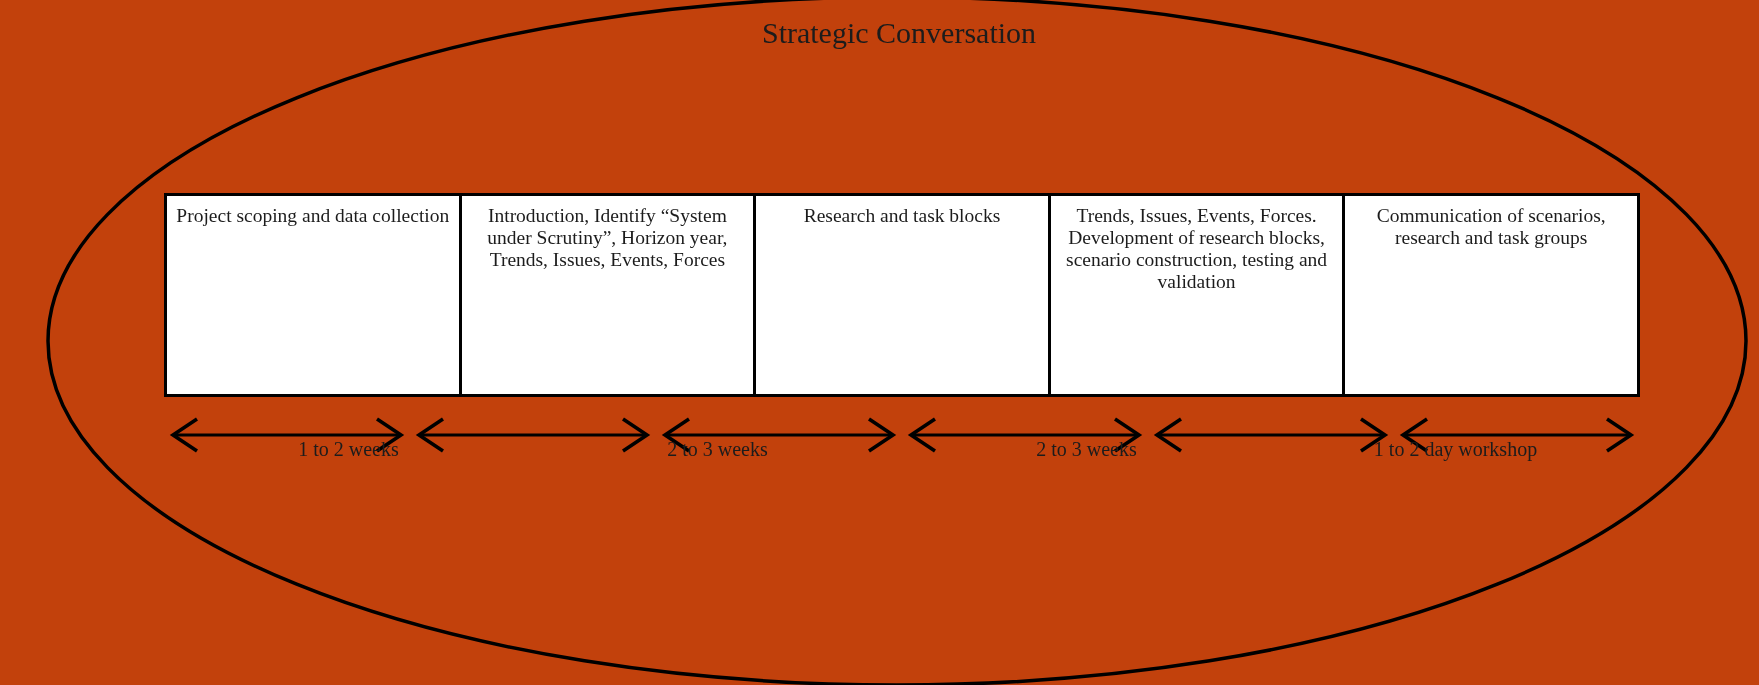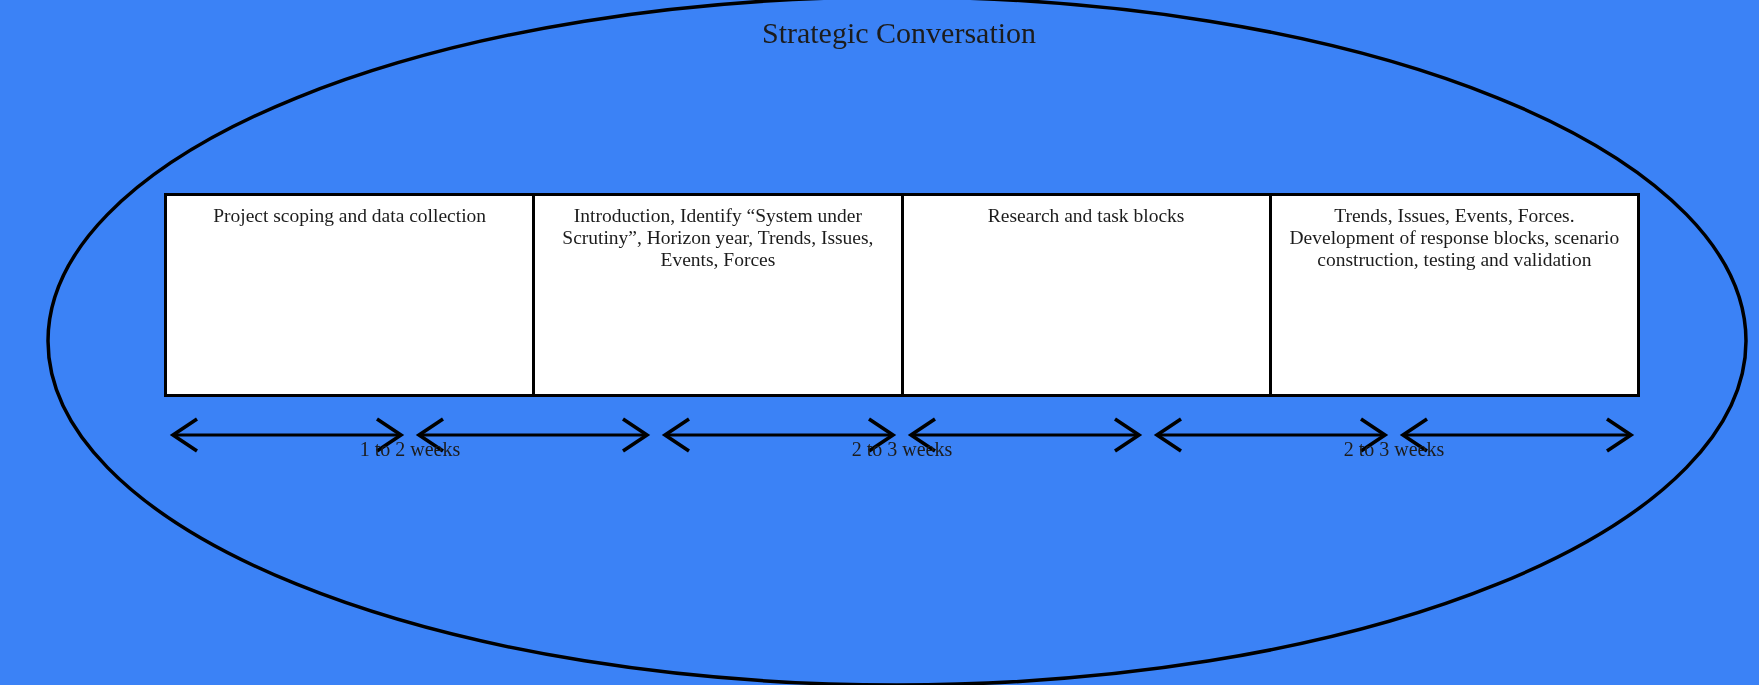--- a/index.html
+++ b/index.html
@@ -4,21 +4,21 @@
 <style>
   html, body {
     margin: 0;
     padding: 0;
     background: #ffffff;
   }
   .canvas {
     position: relative;
     width: 1759px;
     height: 685px;
-    background: #3b82f6;
+    background: #c2410c;
     overflow: hidden;
     font-family: "Liberation Serif", "DejaVu Serif", serif;
     color: #1c1c1c;
   }
   .ellipse-svg {
     position: absolute;
     left: 0;
     top: 0;
     width: 1759px;
     height: 685px;
@@ -102,21 +102,24 @@
     <div class="phase-box">
       <span>Project scoping and data collection</span>
     </div>
     <div class="phase-box">
       <span>Introduction, Identify “System under Scrutiny”, Horizon year, Trends, Issues, Events, Forces</span>
     </div>
     <div class="phase-box">
       <span>Research and task blocks</span>
     </div>
     <div class="phase-box">
-      <span>Trends, Issues, Events, Forces. Development of response blocks, scenario construction, testing and validation</span>
+      <span>Trends, Issues, Events, Forces. Development of research blocks, scenario construction, testing and validation</span>
+    </div>
+    <div class="phase-box">
+      <span>Communication of scenarios, research and task groups</span>
     </div>
   </div>
 
   <div class="arrows-row">
     <div class="arrow-cell">
       <svg class="arrow-icon" viewBox="0 0 238 38" xmlns="http://www.w3.org/2000/svg">
         <line x1="5" y1="19" x2="233" y2="19" stroke="#000000" stroke-width="3.2"></line>
         <polyline points="29,3 5,19 29,35" fill="none" stroke="#000000" stroke-width="3.6"></polyline>
         <polyline points="209,3 233,19 209,35" fill="none" stroke="#000000" stroke-width="3.6"></polyline>
       </svg>
@@ -155,15 +158,16 @@
         <polyline points="29,3 5,19 29,35" fill="none" stroke="#000000" stroke-width="3.6"></polyline>
         <polyline points="209,3 233,19 209,35" fill="none" stroke="#000000" stroke-width="3.6"></polyline>
       </svg>
     </div>
   </div>
 
   <div class="durations-row">
     <div class="duration-label">1 to 2 weeks</div>
     <div class="duration-label">2 to 3 weeks</div>
     <div class="duration-label">2 to 3 weeks</div>
+    <div class="duration-label">1 to 2 day workshop</div>
   </div>
 
 </div>
 
 </body></html>

